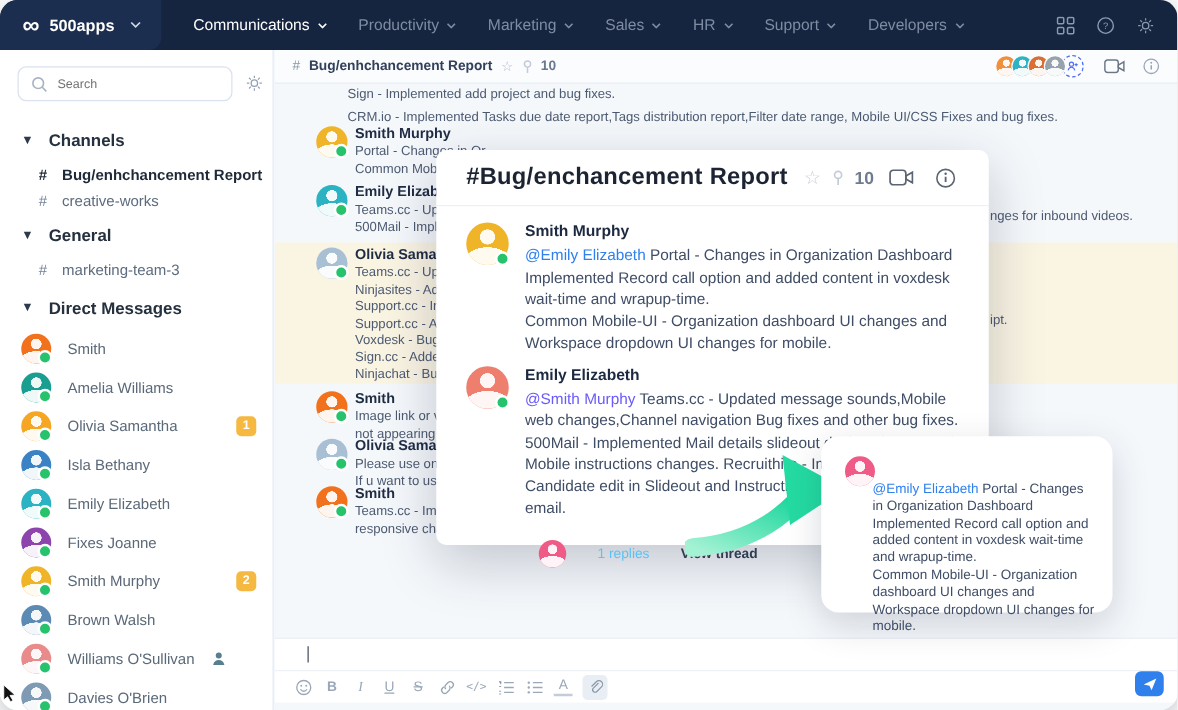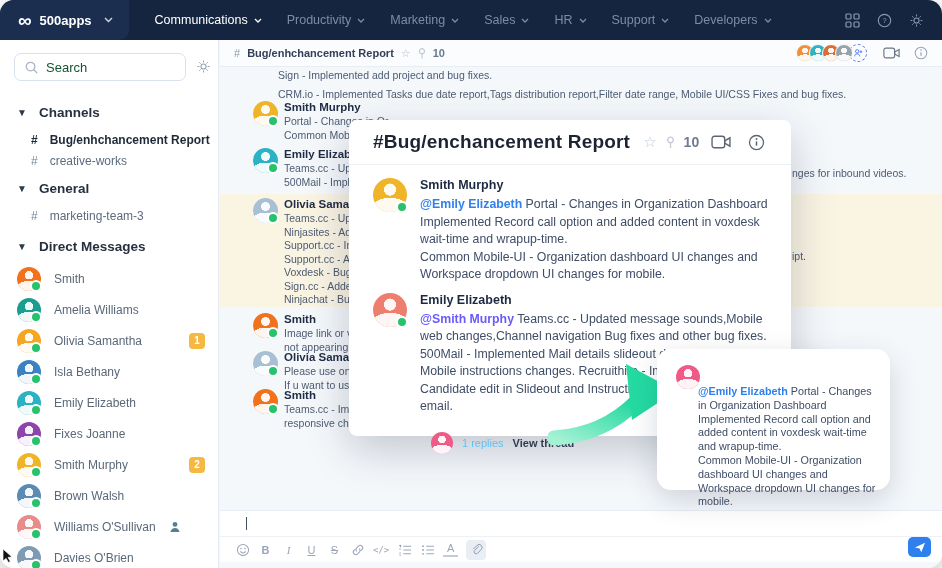--- a/index.html
+++ b/index.html
@@ -25,21 +25,21 @@
   .topnav-right { margin-left:auto; display:flex; align-items:center; gap:17px;
                   margin-right:18px; color:#8b99b0; }
   .topnav-right .tico { cursor:pointer; display:flex; }
 
   
   .sidebar { position:absolute; top:40px; left:0; width:219px; bottom:0;
              background:#fff; border-right:1px solid #e3eaf3; z-index:2; }
   .search-box { position:absolute; left:14px; top:13px; width:172px; height:28px;
                 border:1px solid #d9e2ee; border-radius:7px; display:flex;
                 align-items:center; gap:8px; padding:0 10px; background:#fff; }
-  .search-box .ph { font-size:13px; color:#14532d; }
+  .search-box .ph { font-size:10px; color:#737373; }
   .search-box svg { color:#a7b3c4; }
   .sidebar-gear { position:absolute; right:7px; top:19px; color:#93a1b3; cursor:pointer; }
   .side-scroll { position:absolute; top:55px; left:0; right:0; bottom:0; overflow:hidden; }
   .sec-head { display:flex; align-items:center; gap:12px; padding-left:17px;
               margin:10px 0 9px; color:#26313f; font-size:13.5px; font-weight:bold; cursor:pointer;}
   .sec-head .tri { font-size:10px; color:#2c3a4b; }
   .chan-item { display:flex; align-items:center; gap:12px; padding-left:31px;
                height:21px; font-size:12px; color:#5c6b7d; cursor:pointer; }
   .chan-item .hash { color:#75849a; font-size:12px; }
   .chan-item.active { color:#1f2a38; font-weight:bold; }
@@ -125,22 +125,22 @@
   .m-title { font-size:19px; font-weight:bold; color:#1c2433; letter-spacing:.2px; }
   .m-star { color:#c3ccd8; font-size:15px; margin-left:4px; cursor:pointer; }
   .m-pin { color:#c3ccd8; display:flex; cursor:pointer; }
   .m-count { font-size:14px; font-weight:bold; color:#6f7c90; }
   .m-right { margin-left:auto; display:flex; align-items:center; gap:17px; color:#5b6472; }
   .m-right .mi { cursor:pointer; display:flex; }
   .modal-body { padding:13px 24px 0; }
   .m-msg { display:flex; gap:13px; margin-bottom:9px; }
   .m-name { font-size:12.5px; font-weight:bold; color:#1d2940; margin-bottom:4px; }
   .m-text { font-size:12.3px; color:#3f4d66; line-height:17.5px; width:352px; }
-  .mention { font-weight:700; }
-  .thread-row { display:flex; align-items:center; gap:9px; margin:16px 0 0 58px; }
+  .mention { font-weight:400; }
+  .thread-row { display:flex; align-items:center; gap:25px; margin:16px 0 0 58px; }
   .t-replies { font-size:11px; color:#5ec1f5; cursor:pointer; }
   .t-view { font-size:11px; color:#2f3c52; font-weight:600; cursor:pointer; }
 
   
   .arrow-wrap { position:absolute; left:548px; top:350px; z-index:8; pointer-events:none; }
   .tooltip { position:absolute; left:657px; top:349px; width:233px; height:141px;
              background:#fff; border-radius:14px; box-shadow:0 10px 30px rgba(15,25,50,.16);
              z-index:9; }
   .tt-avatar { position:absolute; left:19px; top:16px; }
   .tt-text { position:absolute; left:41px; top:36px; width:180px;

